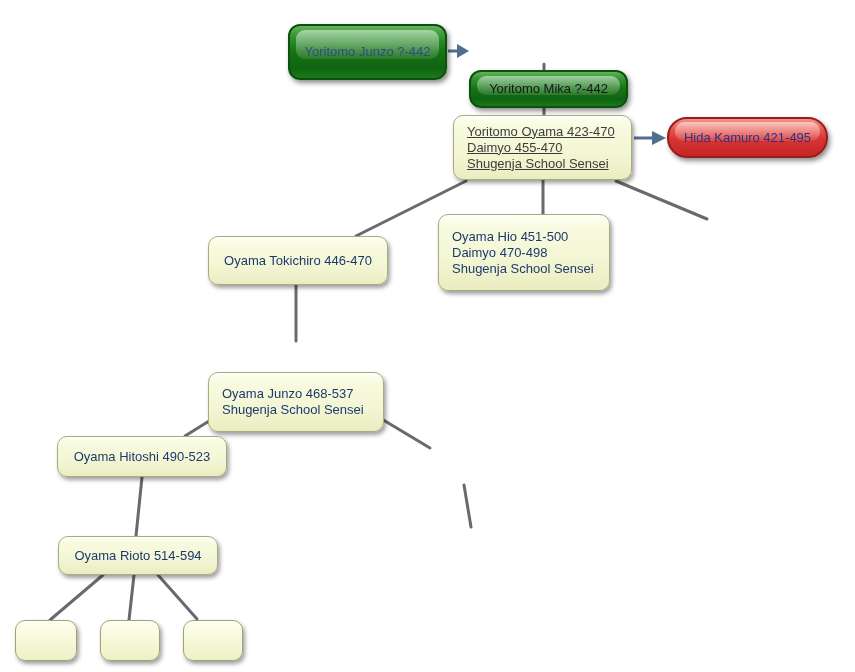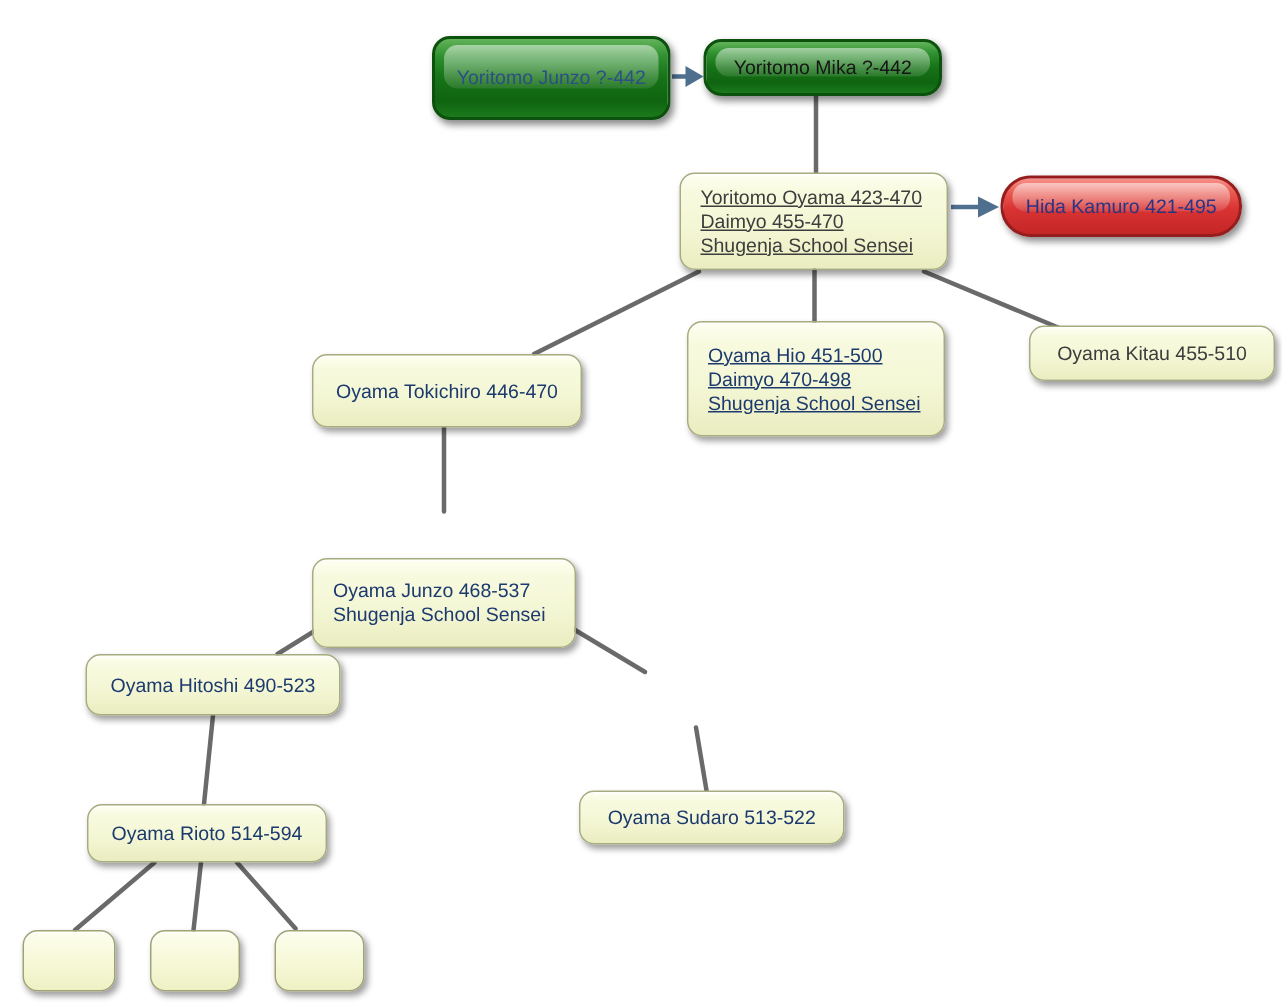--- a/index.html
+++ b/index.html
@@ -56,21 +56,21 @@
   .green::before {
     content: "";
     position: absolute;
     left: 6px; right: 6px; top: 4px;
     height: 55%;
     border-radius: 9px;
     background: linear-gradient(180deg, rgba(255,255,255,0.50) 0%, rgba(255,255,255,0.10) 100%);
     pointer-events: none;
   }
   .green > div { position: relative; z-index: 1; }
-  .green.darktext { color: #161616; }
+  .green.darktext { color: #161616; margin-top: 44px; }
   
   .red {
     background: linear-gradient(180deg, #f7938b 0%, #ea5a50 25%, #d93333 55%, #c42626 100%);
     border: 2px solid #951d1d;
     border-radius: 20px;
     box-shadow: 2px 3px 5px rgba(0,0,0,0.45);
     color: #283584;
     align-items: center;
     text-align: left;
   }
@@ -135,43 +135,37 @@
   </div>
 
   <div class="node red" style="left:667px; top:117px; width:161px; height:41px;">
     <div>Hida Kamuro 421-495</div>
   </div>
 
   <div class="node cream center" style="left:208px; top:236px; width:180px; height:49px;">
     <div>Oyama Tokichiro 446-470</div>
   </div>
 
-  <div class="node cream" style="left:458px; top:214px; width:172px; height:77px;text-decoration:underline;">
+  <div class="node cream" style="left:438px; top:214px; width:172px; height:77px;">
     <div>Oyama Hio 451-500</div>
     <div>Daimyo 470-498</div>
     <div>Shugenja School Sensei</div>
   </div>
 
-  <div class="node cream center darktext" style="left:686px; top:217px; width:164px; height:37px;">
-    <div>Oyama Kitau 455-510</div>
-  </div>
 
   <div class="node cream" style="left:208px; top:340px; width:176px; height:60px;margin-top:32px;">
     <div>Oyama Junzo 468-537</div>
     <div>Shugenja School Sensei</div>
   </div>
 
   <div class="node cream center" style="left:57px; top:436px; width:170px; height:41px;">
     <div>Oyama Hitoshi 490-523</div>
   </div>
 
 
-  <div class="node cream center" style="left:386px; top:527px; width:177px; height:36px;">
-    <div>Oyama Sudaro 513-522</div>
-  </div>
 
   <div class="node cream center" style="left:58px; top:536px; width:160px; height:39px;text-align:right;">
     <div>Oyama Rioto 514-594</div>
   </div>
 
   <div class="node empty" style="left:15px; top:620px; width:62px; height:41px;"></div>
 
   <div class="node empty" style="left:100px; top:620px; width:60px; height:41px;"></div>
 
   <div class="node empty" style="left:183px; top:620px; width:60px; height:41px;"></div>

